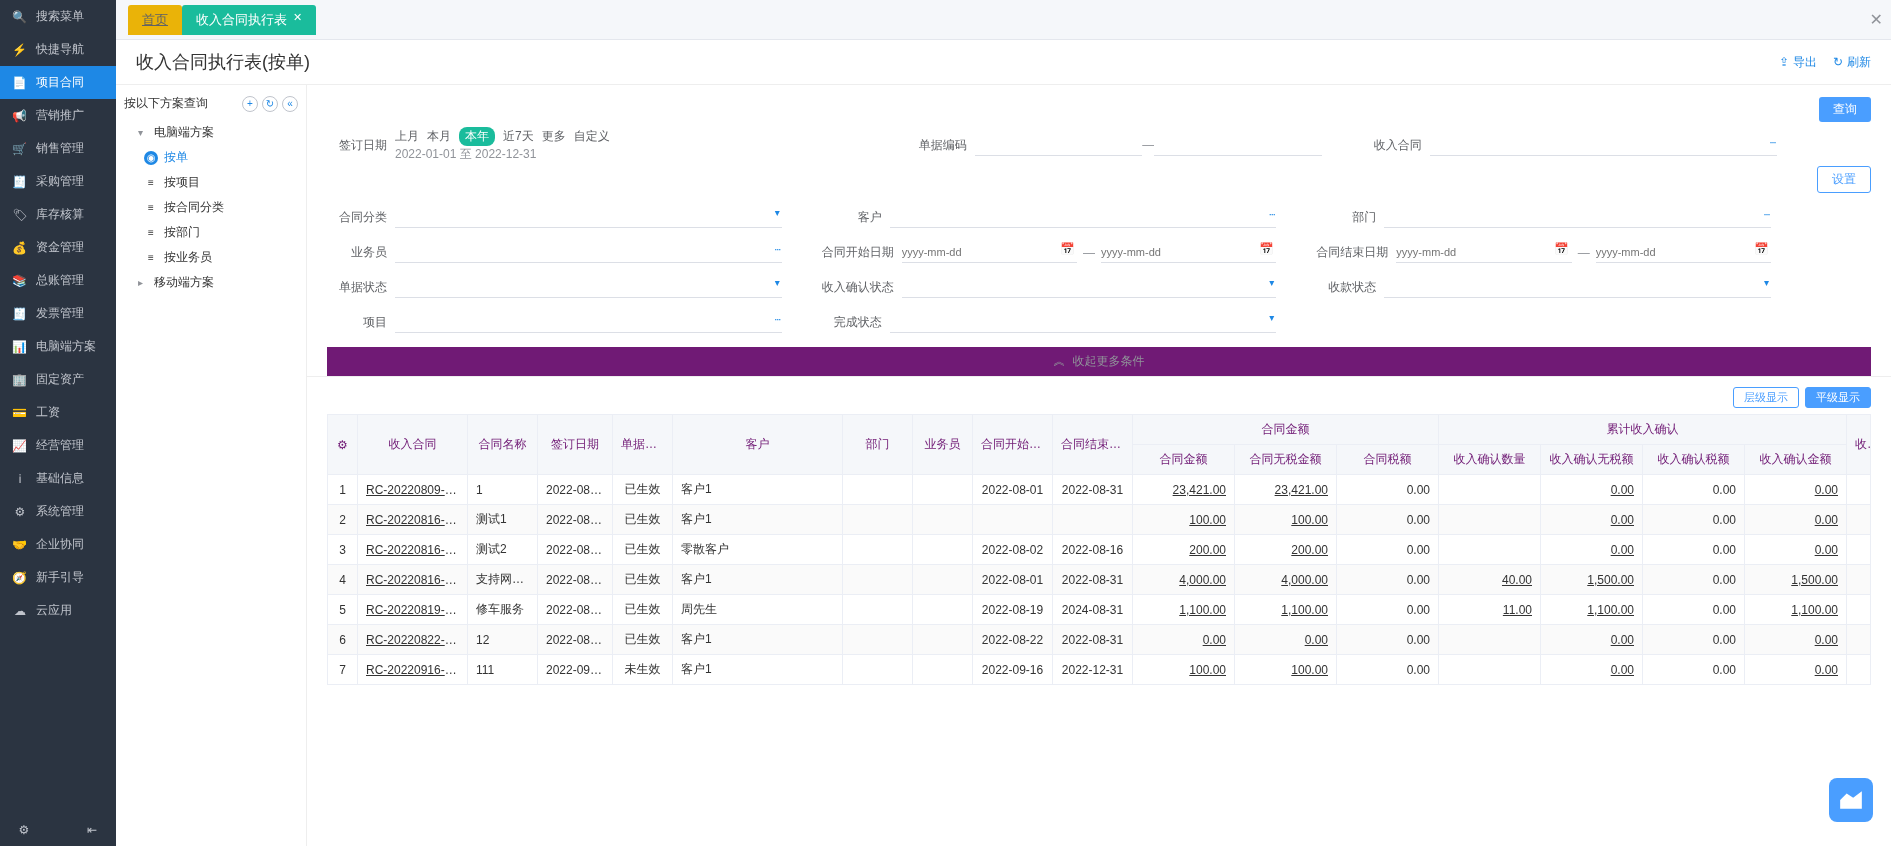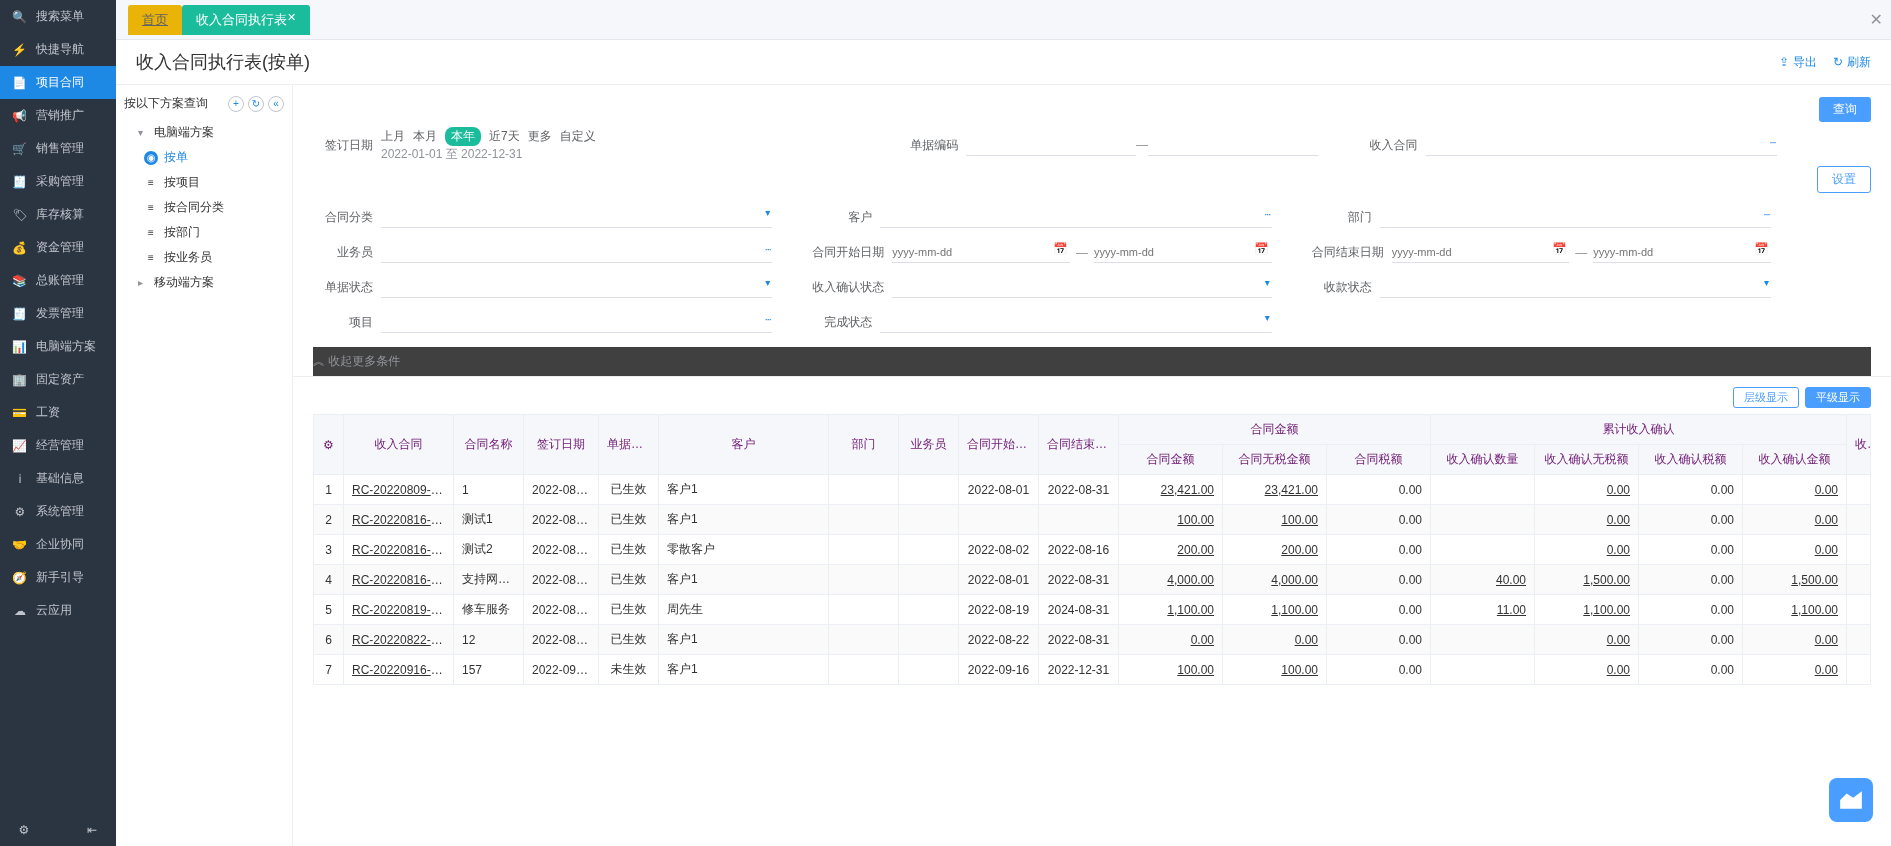--- a/index.html
+++ b/index.html
@@ -13,35 +13,35 @@
 .side-icon { width: 16px; height: 16px; display: inline-flex; align-items: center; justify-content: center; }
 .side-bottom { margin-top: auto; display: flex; justify-content: space-between; padding: 8px 16px; }
 
 
 .main { flex: 1; display: flex; flex-direction: column; overflow: hidden; }
 
 
 .tabs { height: 40px; background: #f5f7fa; border-bottom: 1px solid #e4e7ed; display: flex; align-items: center; padding: 0 12px; position: relative; }
 .tab { padding: 6px 14px; font-size: 13px; color: #606266; cursor: pointer; border-radius: 3px 3px 0 0; }
 .tab.home { background: #eab308; text-decoration: underline; }
-.tab.active { background: #1abc9c; color: #fff; display: flex; align-items: flex-start; }
+.tab.active { background: #1abc9c; color: #fff; display: flex; align-items: flex-start; gap: 6px; }
 .tab-close { font-size: 11px; }
 .tabs-close-all { position: absolute; right: 8px; font-size: 16px; color: #909399; cursor: pointer; }
 
 
 .page-head { display: flex; align-items: center; justify-content: space-between; padding: 10px 20px; border-bottom: 1px solid #eee; }
 .page-title { font-size: 18px; color: #333; }
 .head-actions { display: flex; gap: 16px; }
 .head-link { color: #1e88e5; font-size: 12px; cursor: pointer; display: flex; align-items: center; gap: 4px; }
 
 
 .body { flex: 1; display: flex; overflow: hidden; }
 
 
-.scheme { width: 177px; border-right: 1px solid #eee; padding: 10px 8px; font-size: 12px; }
+.scheme { width: 191px; border-right: 1px solid #eee; padding: 10px 8px; font-size: 12px; }
 .scheme-head { display: flex; align-items: center; justify-content: space-between; margin-bottom: 8px; }
 .scheme-icons { display: flex; gap: 4px; }
 .scheme-iconbtn { width: 16px; height: 16px; border: 1px solid #c0c4cc; border-radius: 50%; display: flex; align-items: center; justify-content: center; color: #1e88e5; cursor: pointer; font-size: 10px; }
 .tree-node { padding: 4px 0 4px 14px; display: flex; align-items: center; gap: 6px; cursor: pointer; }
 .tree-caret { width: 10px; display: inline-block; color: #909399; font-size: 10px; }
 .tree-children { padding-left: 20px; }
 .tree-leaf { padding: 4px 0; display: flex; align-items: center; gap: 6px; cursor: pointer; }
 .tree-leaf.active { color: #1e88e5; }
 .leaf-icon { width: 14px; height: 14px; border-radius: 50%; display: inline-flex; align-items: center; justify-content: center; font-size: 10px; }
 .tree-leaf.active .leaf-icon { background: #1e88e5; color: #fff; }
@@ -62,21 +62,21 @@
 .fdate-icon { position: absolute; right: 2px; color: #1e88e5; font-size: 12px; }
 .date-sep { color: #909399; }
 .date-chips { display: flex; align-items: center; gap: 8px; font-size: 12px; color: #606266; }
 .chip { cursor: pointer; }
 .chip.active { background: #1abc9c; color: #fff; padding: 1px 6px; border-radius: 8px; }
 .date-range-text { color: #909399; }
 .btn { padding: 4px 14px; border-radius: 3px; cursor: pointer; font-size: 12px; }
 .btn-primary { background: #4a9eff; color: #fff; }
 .btn-outline { border: 1px solid #4a9eff; color: #4a9eff; background: #fff; }
 .action-col { display: flex; flex-direction: column; gap: 6px; align-items: flex-end; }
-.collapse-row { text-align: left; padding: 6px 0; color: #909399; cursor: pointer; background: #404040; }
+.collapse-row { text-align: center; padding: 6px 0; color: #909399; cursor: pointer; background: #701a75; font-family: Liberation Mono, monospace; }
 
 
 .table-wrap { flex: 1; padding: 10px 20px; overflow: auto; }
 .table-toolbar { display: flex; justify-content: flex-end; gap: 6px; margin-bottom: 6px; }
 .toggle-btn { padding: 2px 10px; border: 1px solid #4a9eff; color: #4a9eff; border-radius: 3px; cursor: pointer; font-size: 11px; }
 .toggle-btn.active { background: #4a9eff; color: #fff; }
 table { border-collapse: collapse; width: 100%; table-layout: fixed; }
 th, td { border: 1px solid #ebeef5; padding: 6px 8px; font-size: 12px; text-align: center; white-space: nowrap; overflow: hidden; text-overflow: ellipsis; }
 th { background: #f5f7fa; color: #701a75; font-weight: normal; }
 th.group { background: #f5f7fa; }
@@ -498,21 +498,21 @@
                   <td class="cell-right">0.00</td>
                   <td class="cell-right"></td>
                   <td class="cell-right"><span class="cell-link">0.00</span></td>
                   <td class="cell-right">0.00</td>
                   <td class="cell-right"><span class="cell-link">0.00</span></td>
                   <td></td>
                 </tr>
                 <tr>
                   <td>7</td>
                   <td class="cell-left"><span class="cell-link">RC-20220916-001</span></td>
-                  <td class="cell-left">157</td>
+                  <td class="cell-left">111</td>
                   <td>2022-09-16</td>
                   <td>未生效</td>
                   <td class="cell-left">客户1</td>
                   <td></td>
                   <td></td>
                   <td>2022-09-16</td>
                   <td>2022-12-31</td>
                   <td class="cell-right"><span class="cell-link">100.00</span></td>
                   <td class="cell-right"><span class="cell-link">100.00</span></td>
                   <td class="cell-right">0.00</td>

